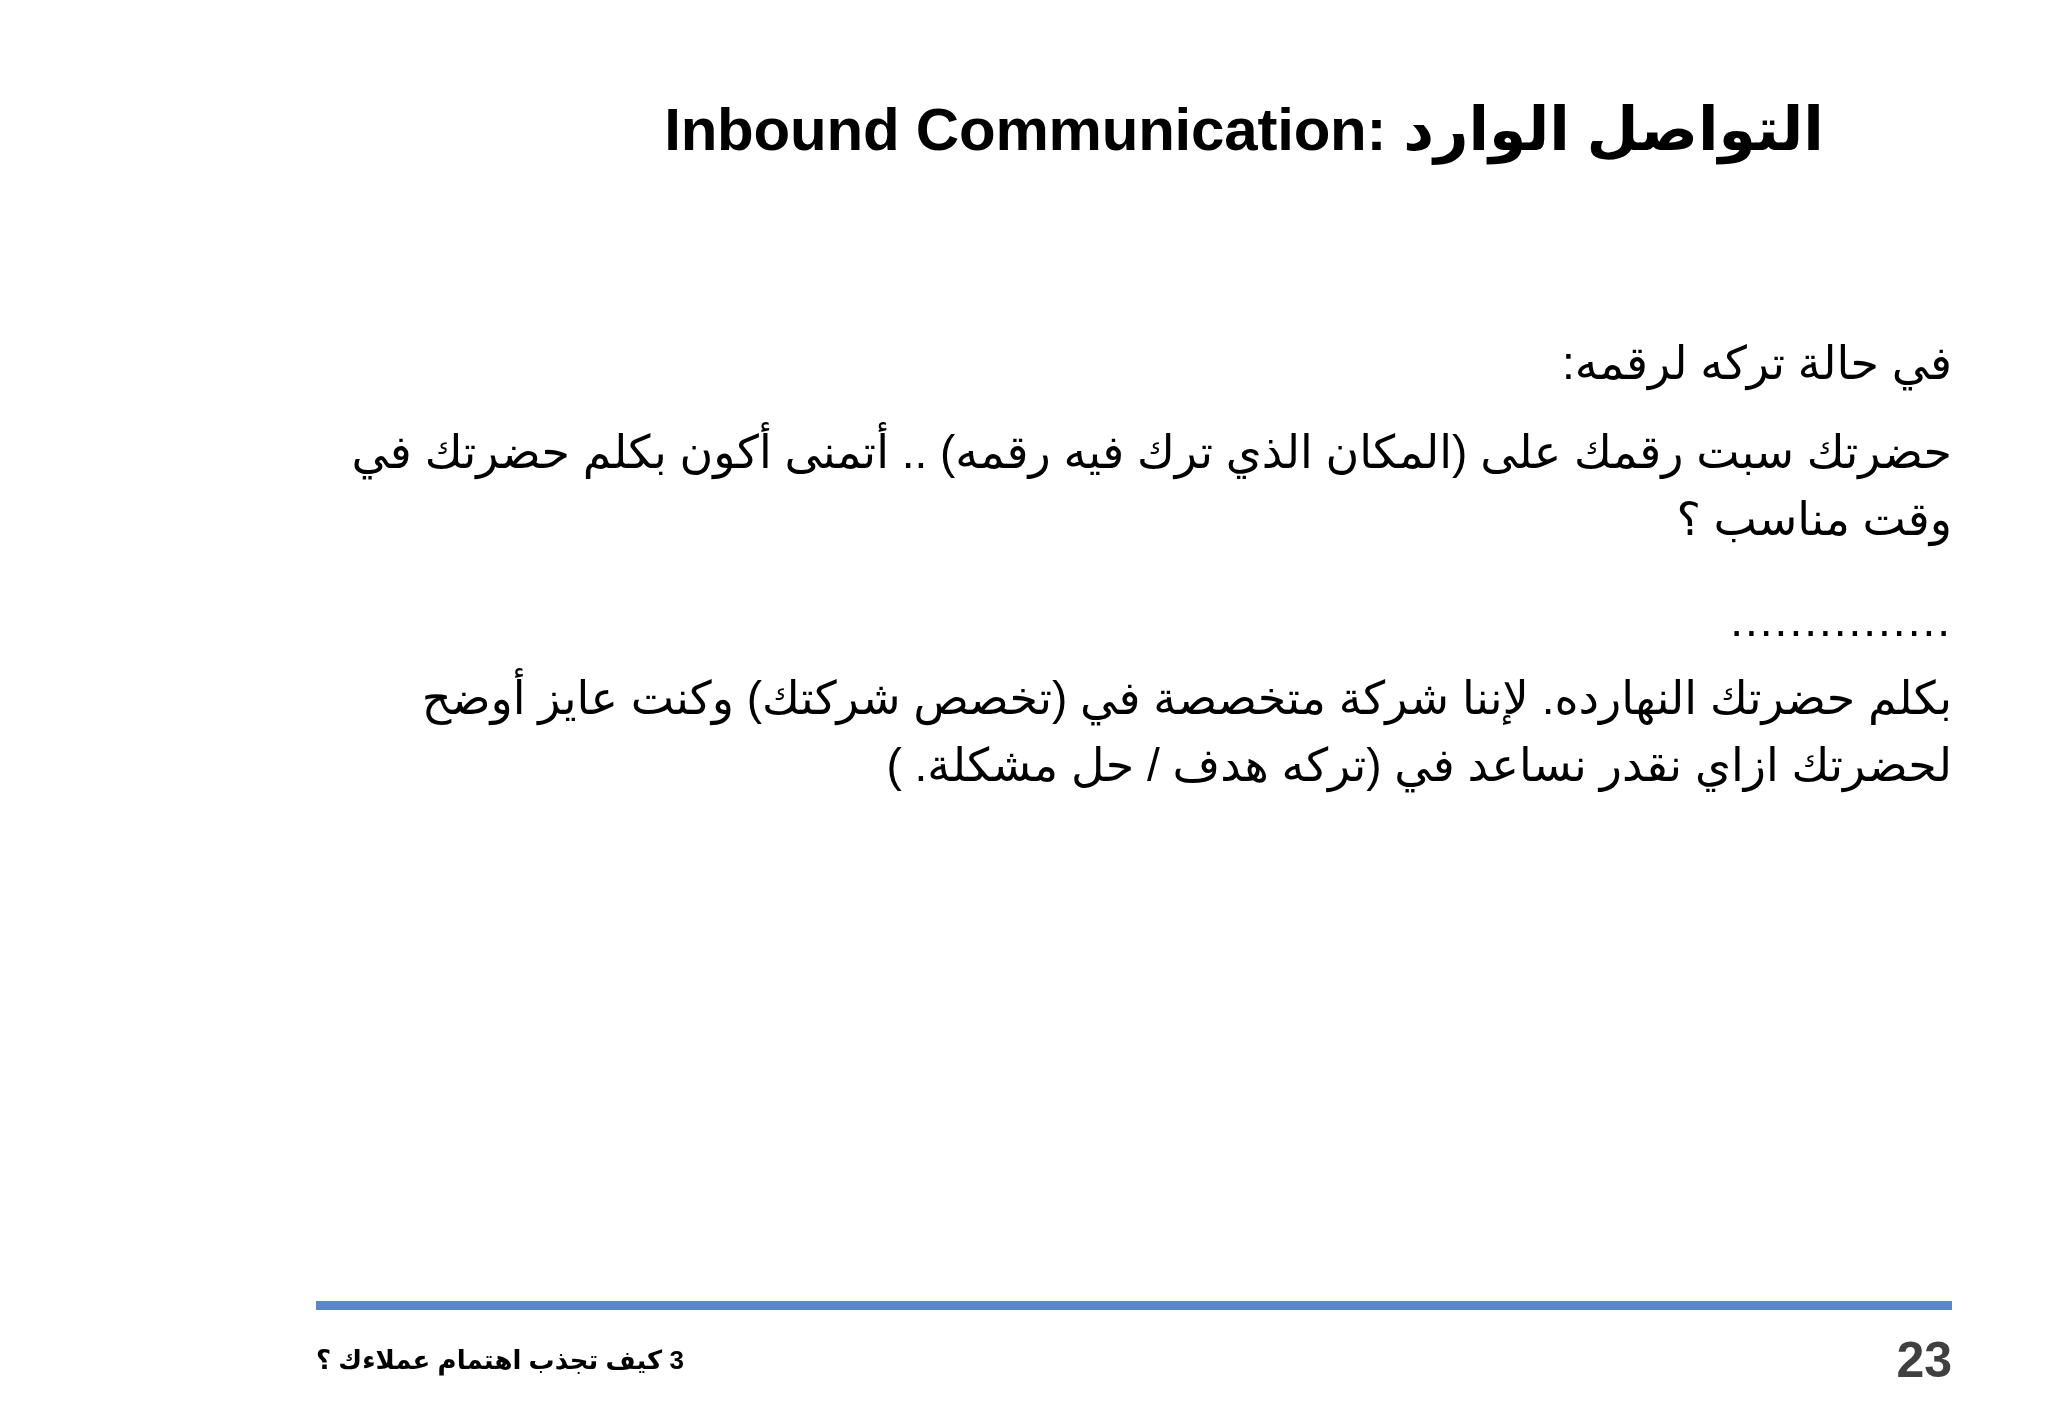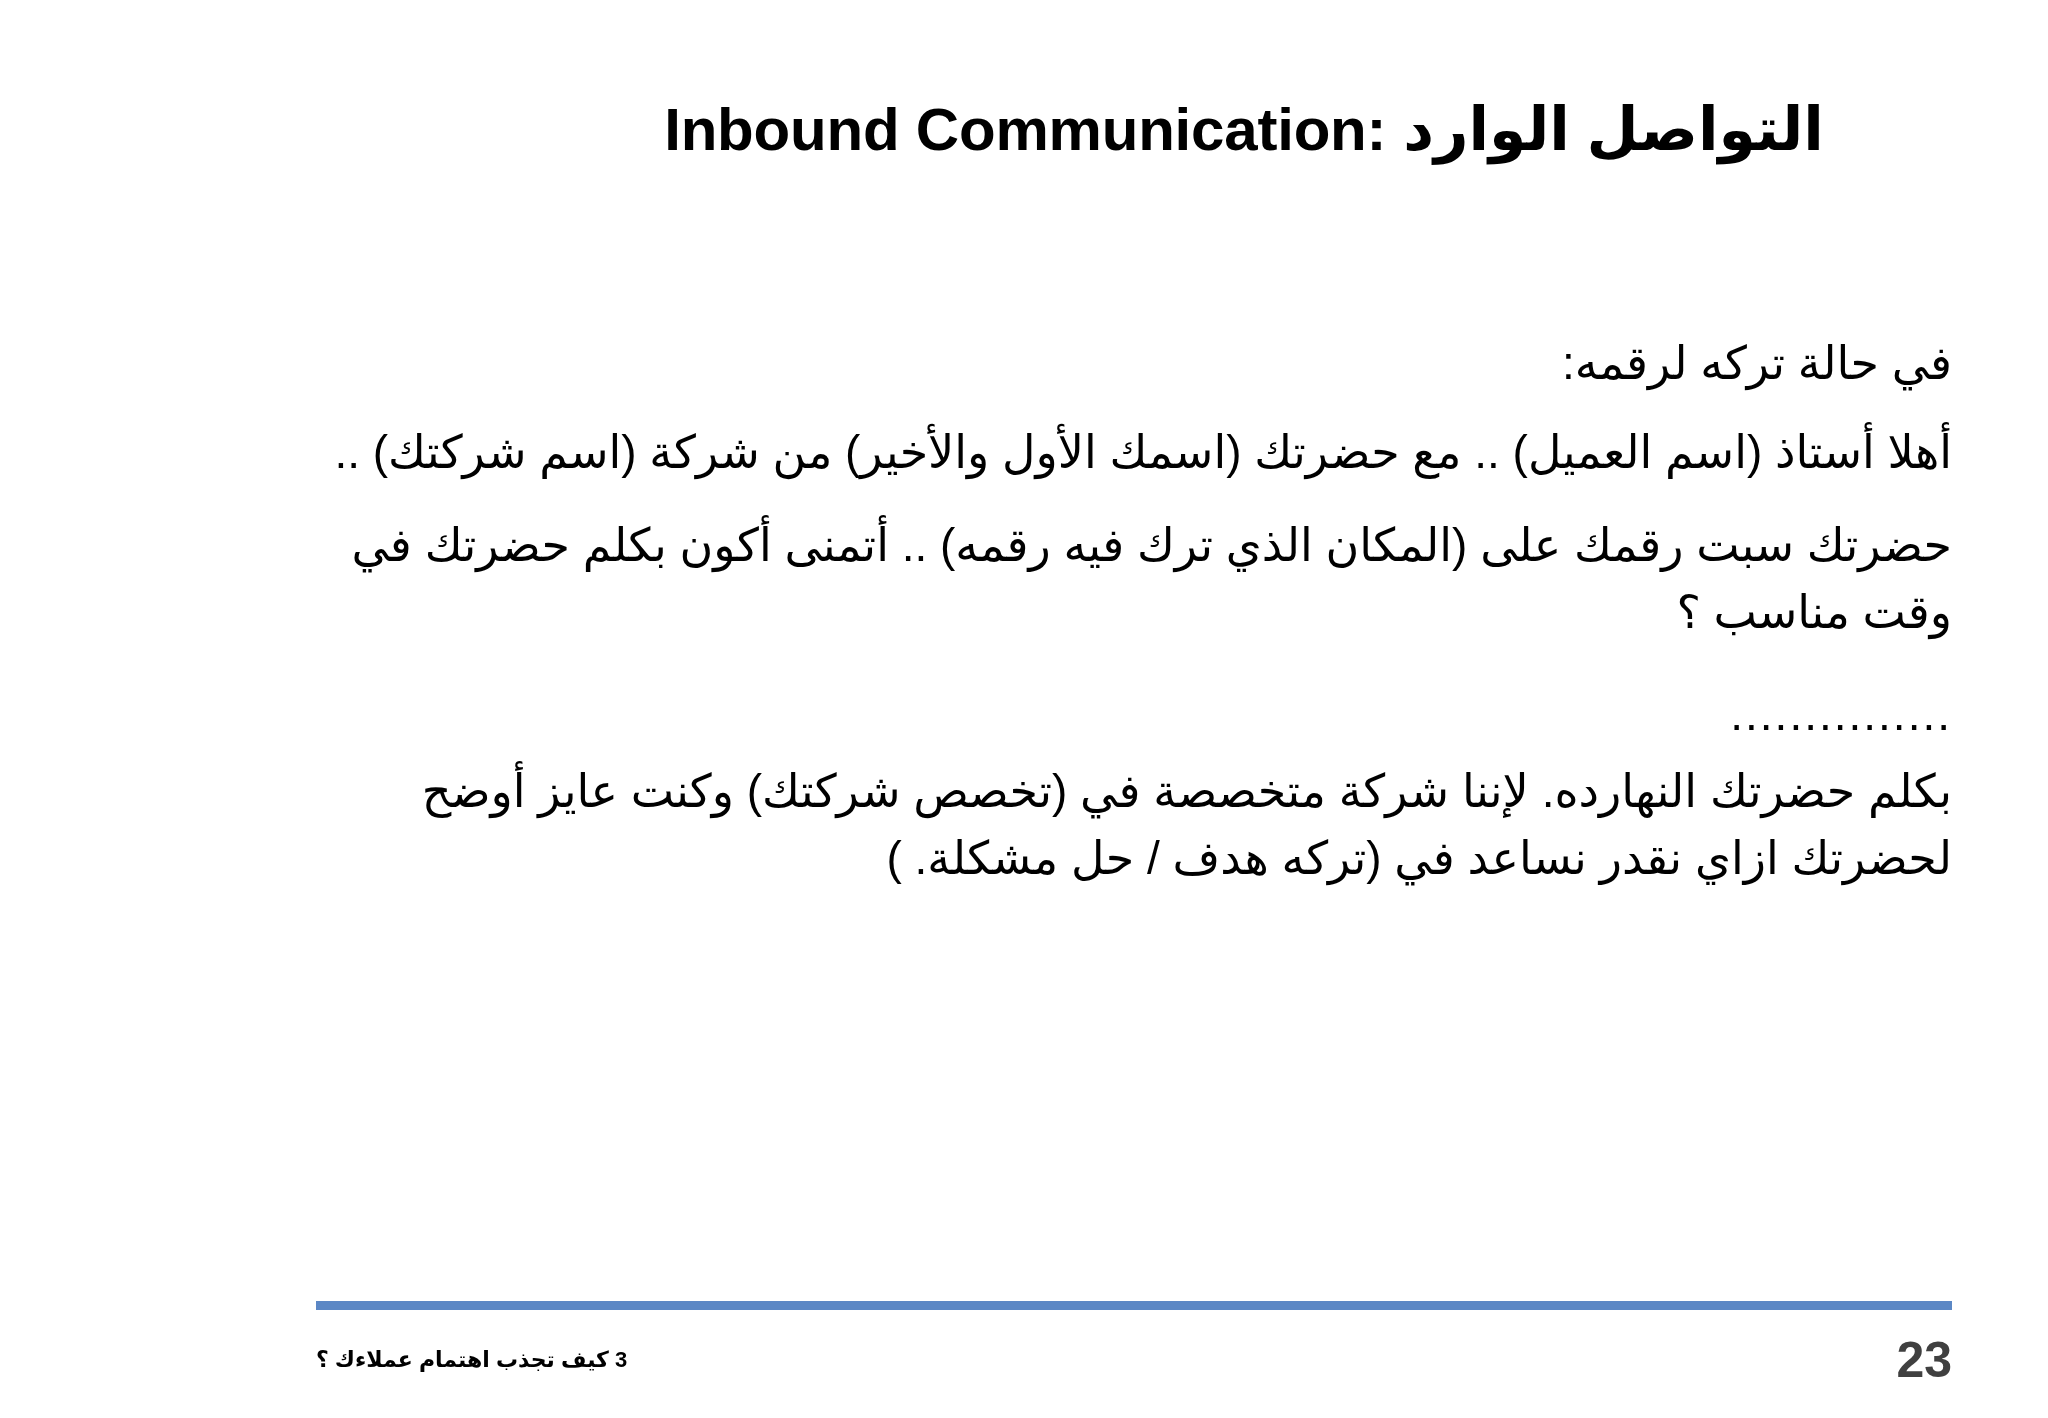--- a/index.html
+++ b/index.html
@@ -93,21 +93,21 @@
     right: 96px;
     bottom: 16px;
     height: 84px;
     display: flex;
     flex-direction: row-reverse;
     align-items: center;
     justify-content: space-between;
   }
 
   .footer-text {
-    font-size: 22px;
+    font-size: 26px;
     font-weight: 700;
     color: #000000;
     direction: rtl;
     unicode-bidi: plaintext;
     text-align: right;
   }
 
   .page-number {
     font-size: 50px;
     font-weight: 700;
@@ -122,21 +122,20 @@
 <div class="slide">
 
   <div class="title-block">
     <div class="slide-title">التواصل الوارد :Inbound Communication</div>
   </div>
 
   <div class="body-block">
 
     <p class="para lead">في حالة تركه لرقمه:</p>
 
-    <p class="para">أهلا أستاذ (اسم العميل) .. مع حضرتك (اسمك الأول والأخير) من شركة (اسم شركتك) ..</p>
 
     <p class="para">حضرتك سبت رقمك على (المكان الذي ترك فيه رقمه) .. أتمنى أكون بكلم حضرتك في وقت مناسب ؟</p>
 
     <p class="para separator">...............</p>
 
     <p class="para">بكلم حضرتك النهارده. لإننا شركة متخصصة في (تخصص شركتك) وكنت عايز أوضح لحضرتك ازاي نقدر نساعد في (تركه هدف / حل مشكلة. )</p>
 
   </div>
 
   <div class="footer-rule" style="background: rgb(91, 135, 197);"></div>

